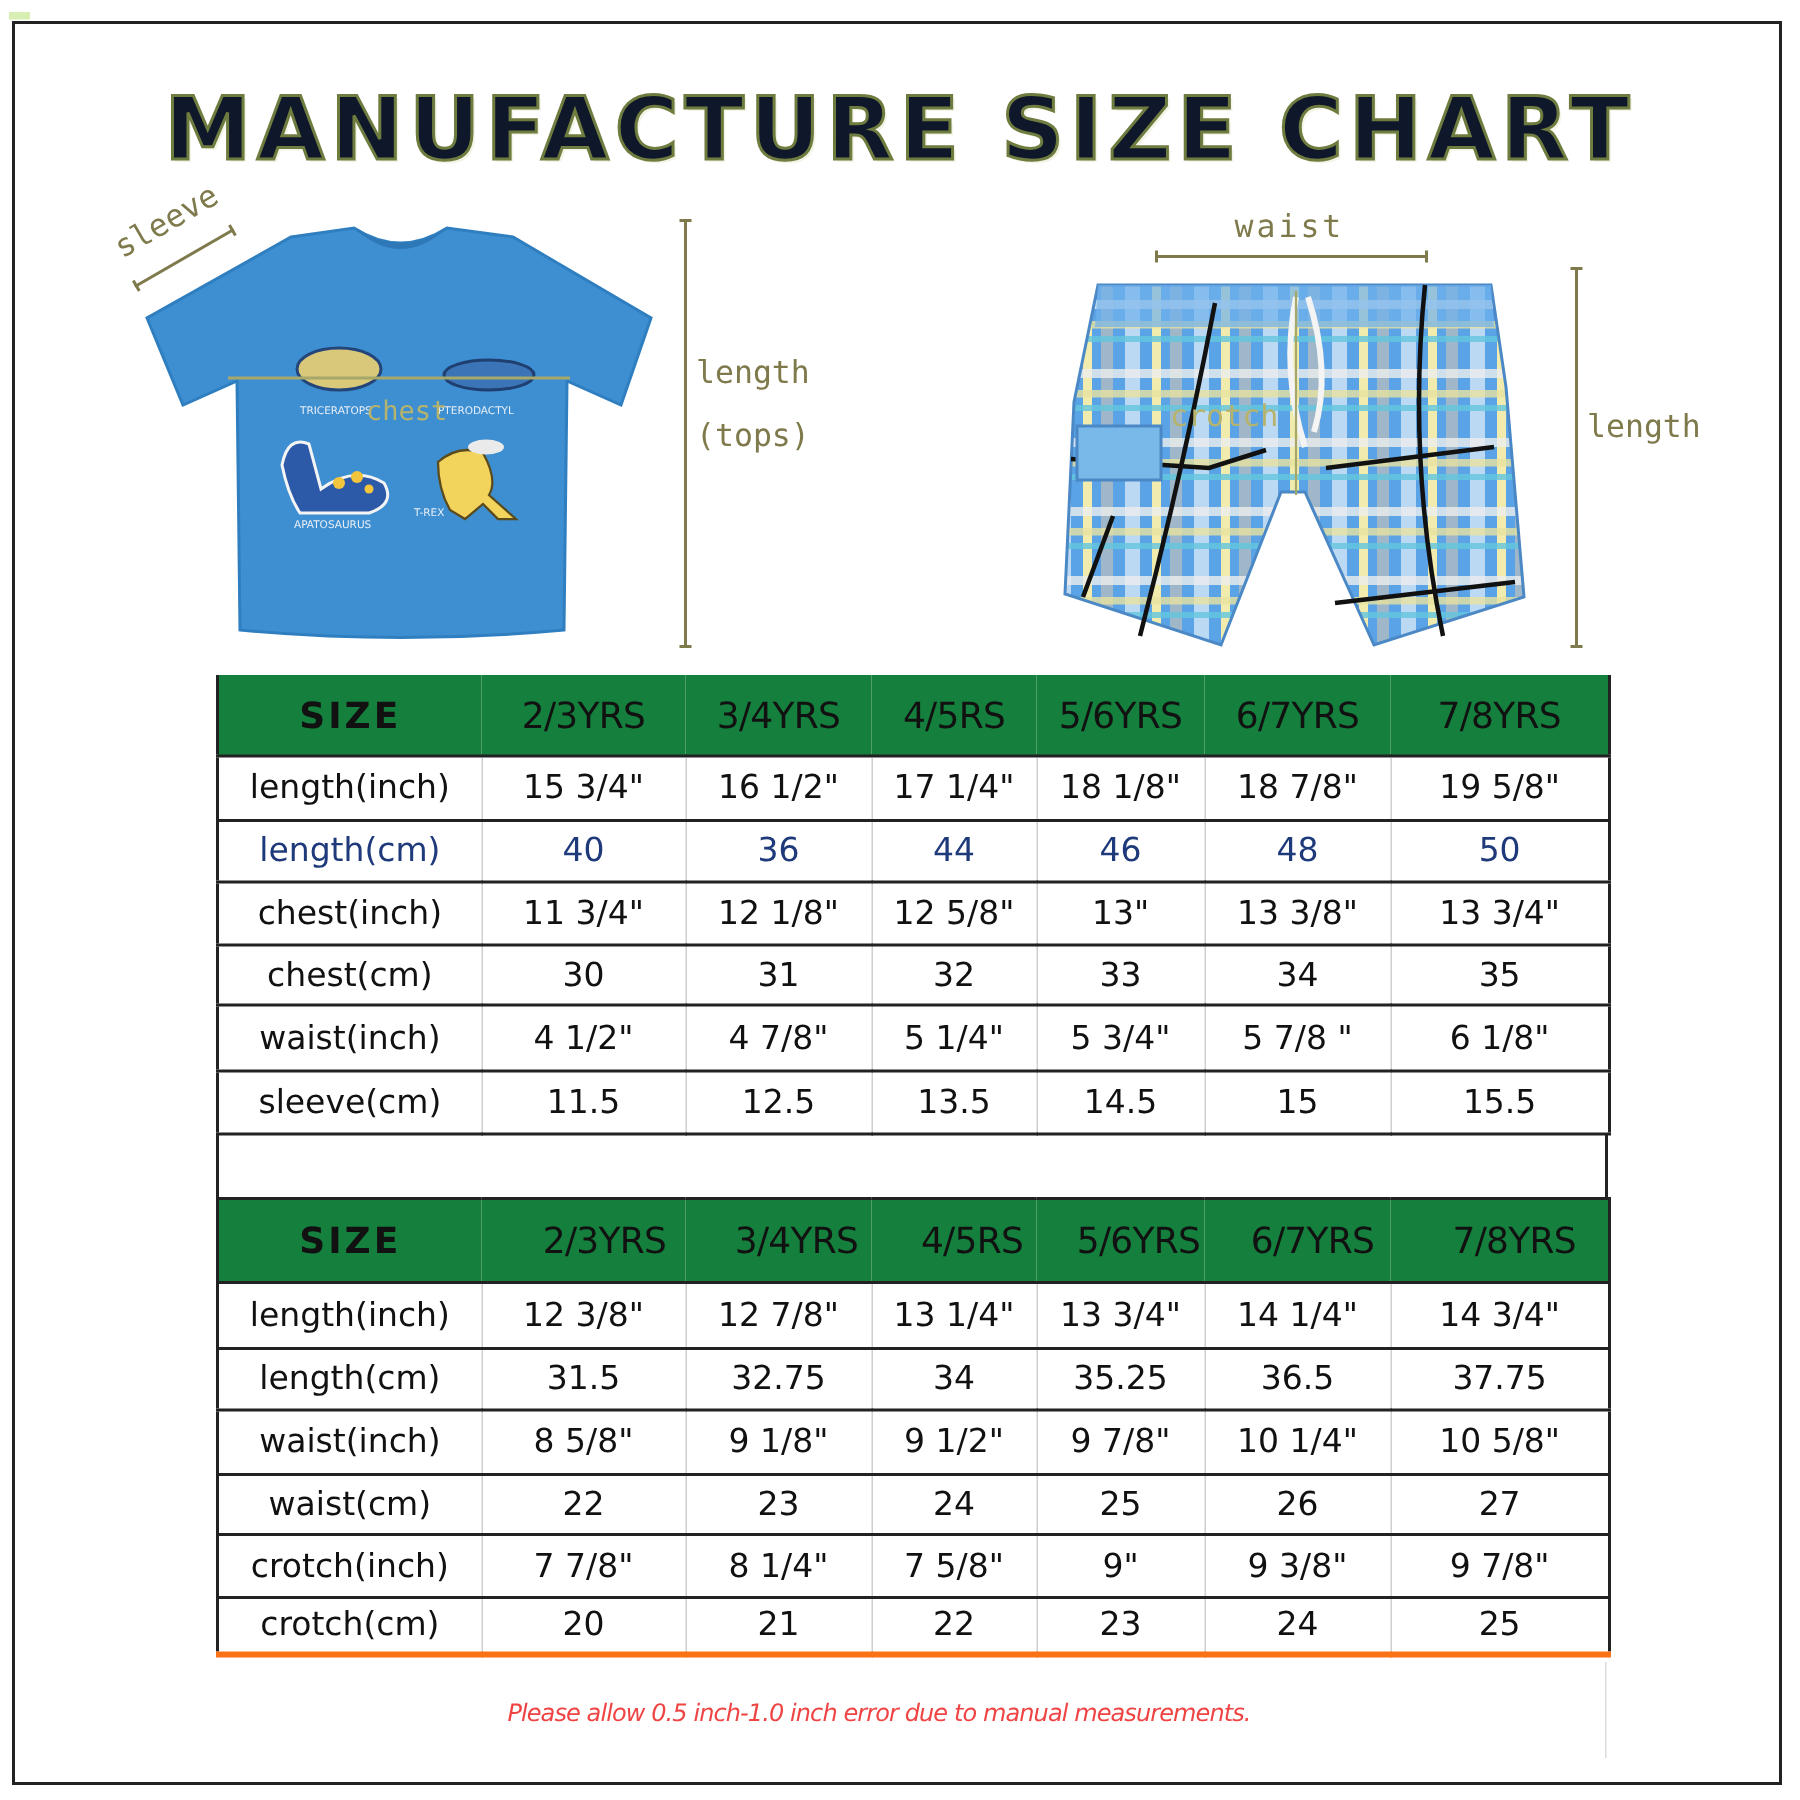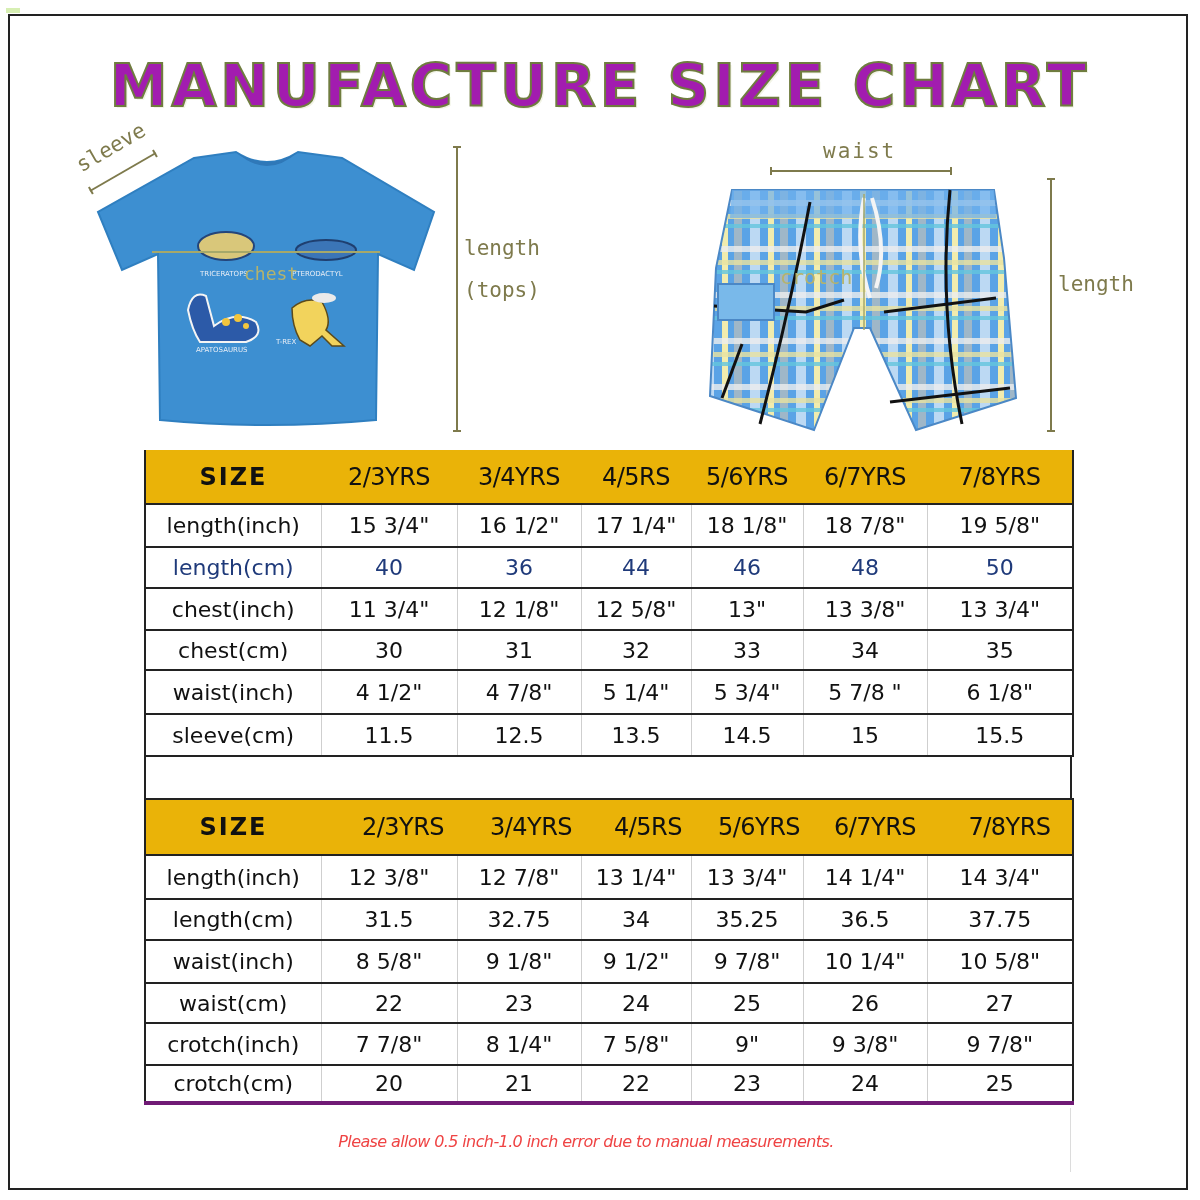--- a/index.html
+++ b/index.html
@@ -5,21 +5,21 @@
     * { box-sizing: border-box; margin: 0; padding: 0; }
     html, body { width: 1200px; height: 1200px; background: #ffffff; overflow: hidden; }
     body { position: relative; font-family: "Liberation Sans", "DejaVu Sans", sans-serif; color: #111; }
 
     .corner-mark { position: absolute; left: 6px; top: 8px; width: 14px; height: 5px; background: #d7efb3; }
     .frame { position: absolute; left: 8px; top: 14px; width: 1180px; height: 1176px; border: 2px solid #222; }
 
     .title {
       position: absolute; left: 0; top: 52px; width: 1200px; text-align: center;
       font-family: "DejaVu Sans", sans-serif; font-weight: bold; font-size: 58px;
-      letter-spacing: 4px; color: #a21caf;
+      letter-spacing: 4px; color: #0f172a;
       -webkit-text-stroke: 2px #6f7c3f;
       text-shadow: 0 0 0 #fff, 2px 2px 0 #f2f4e6;
     }
 
     
     .anno { position: absolute; font-family: "DejaVu Sans Mono", monospace; color: #7e7a4c; font-size: 21px; }
     .guide-v { position: absolute; width: 2px; background: #7e7a4c; }
     .guide-v::before, .guide-v::after { content: ""; position: absolute; left: -3px; width: 8px; height: 2px; background: #7e7a4c; }
     .guide-v::before { top: 0; } .guide-v::after { bottom: 0; }
     .guide-h { position: absolute; height: 2px; background: #7e7a4c; }
@@ -36,21 +36,21 @@
 
     
     .size-table {
       position: absolute; left: 144px; width: 928px; border-collapse: collapse;
       font-family: "DejaVu Sans", sans-serif; font-size: 22px; color: #111;
       table-layout: fixed;
     }
     .size-table td, .size-table th { text-align: center; vertical-align: middle; border-left: 1px solid #cfcfcf; font-weight: normal; }
     .size-table td:first-child, .size-table th:first-child { border-left: none; }
     .size-table tr { border-bottom: 2px solid #222; }
-    .size-table thead tr { background: #eab308; border-bottom: 2px solid #222; }
+    .size-table thead tr { background: #15803d; border-bottom: 2px solid #222; }
     .size-table thead th { border-left: none; font-size: 24px; letter-spacing: -0.5px; }
     .size-table thead th.size-label { font-weight: bold; letter-spacing: 2px; font-size: 24px; }
     .tops { top: 450px; }
     .bottoms { top: 798px; }
     .row-blue td { color: #1f3a7a; }
     .spacer-row { position: absolute; left: 144px; top: 756px; width: 928px; height: 42px; border-left: 2px solid #222; border-right: 2px solid #222; }
 
     .footnote {
       position: absolute; left: 0; top: 1132px; width: 1172px; text-align: center;
       font-family: "DejaVu Sans", sans-serif; font-style: italic; font-size: 16px; color: #ef4444; letter-spacing: -0.6px;
@@ -275,21 +275,21 @@
     </tr>
     <tr style="height:42px;">
       <td>crotch(inch)</td>
       <td>7 7/8"</td>
       <td>8 1/4"</td>
       <td>7 5/8"</td>
       <td>9"</td>
       <td>9 3/8"</td>
       <td>9 7/8"</td>
     </tr>
-    <tr style="height:38px; border-bottom:4px solid #701a75;">
+    <tr style="height:38px; border-bottom:4px solid #f97316;">
       <td>crotch(cm)</td>
       <td>20</td>
       <td>21</td>
       <td>22</td>
       <td>23</td>
       <td>24</td>
       <td>25</td>
     </tr>
   </tbody>
 </table>

